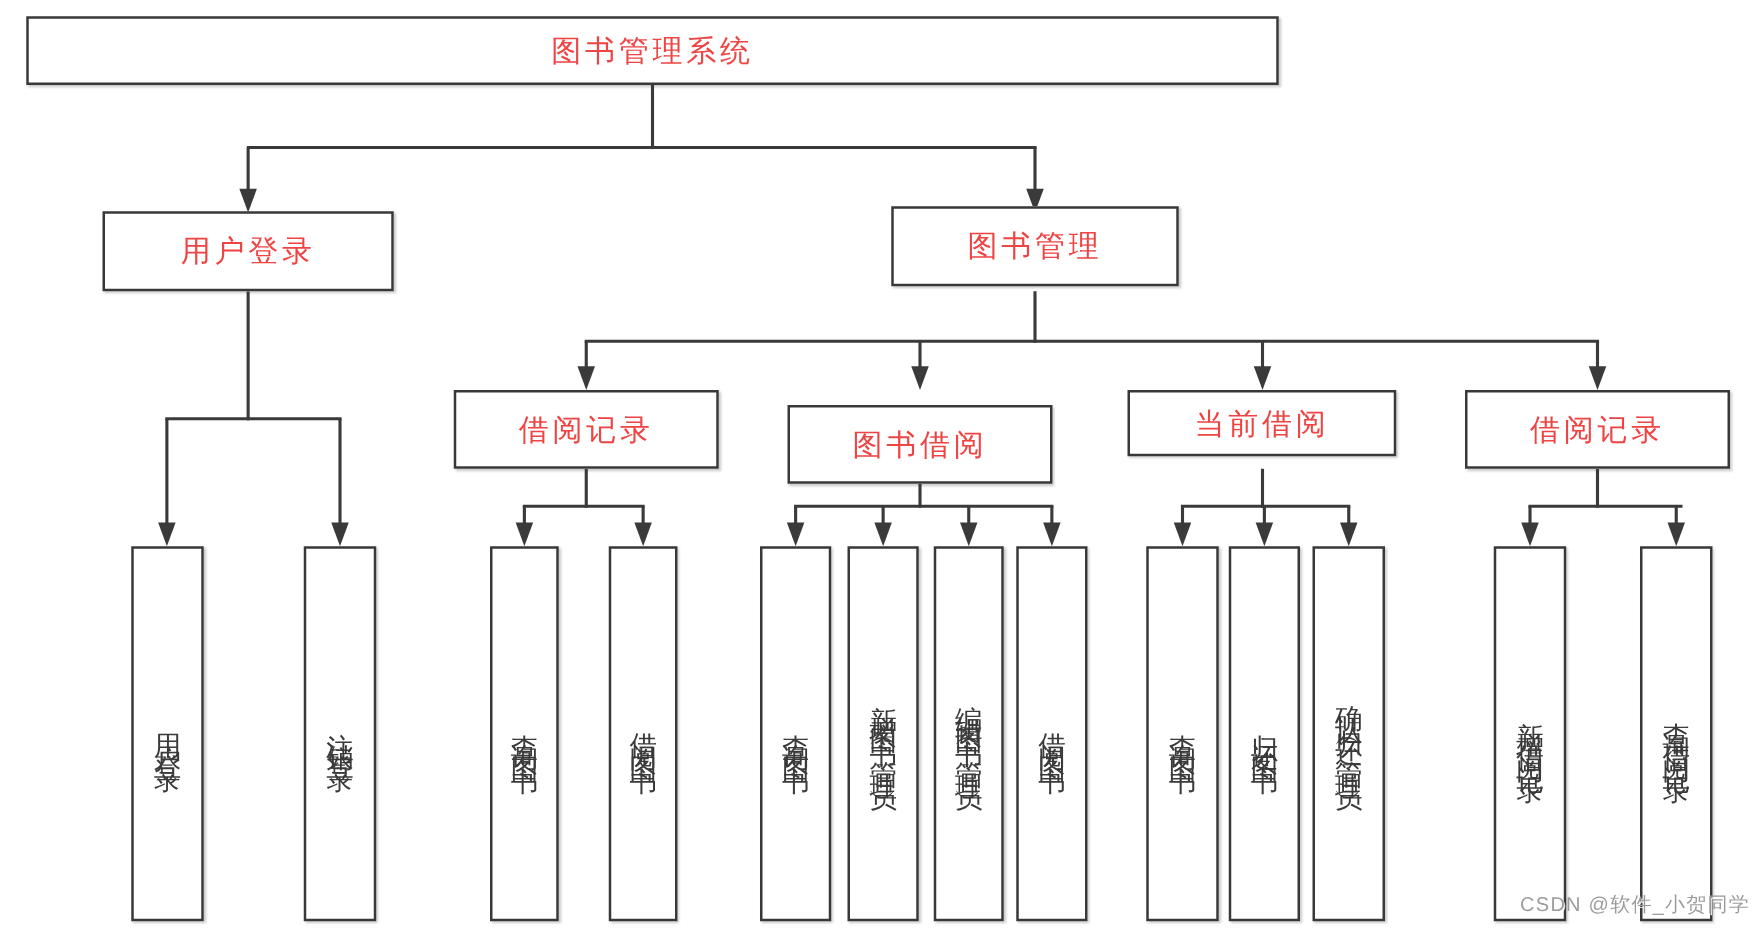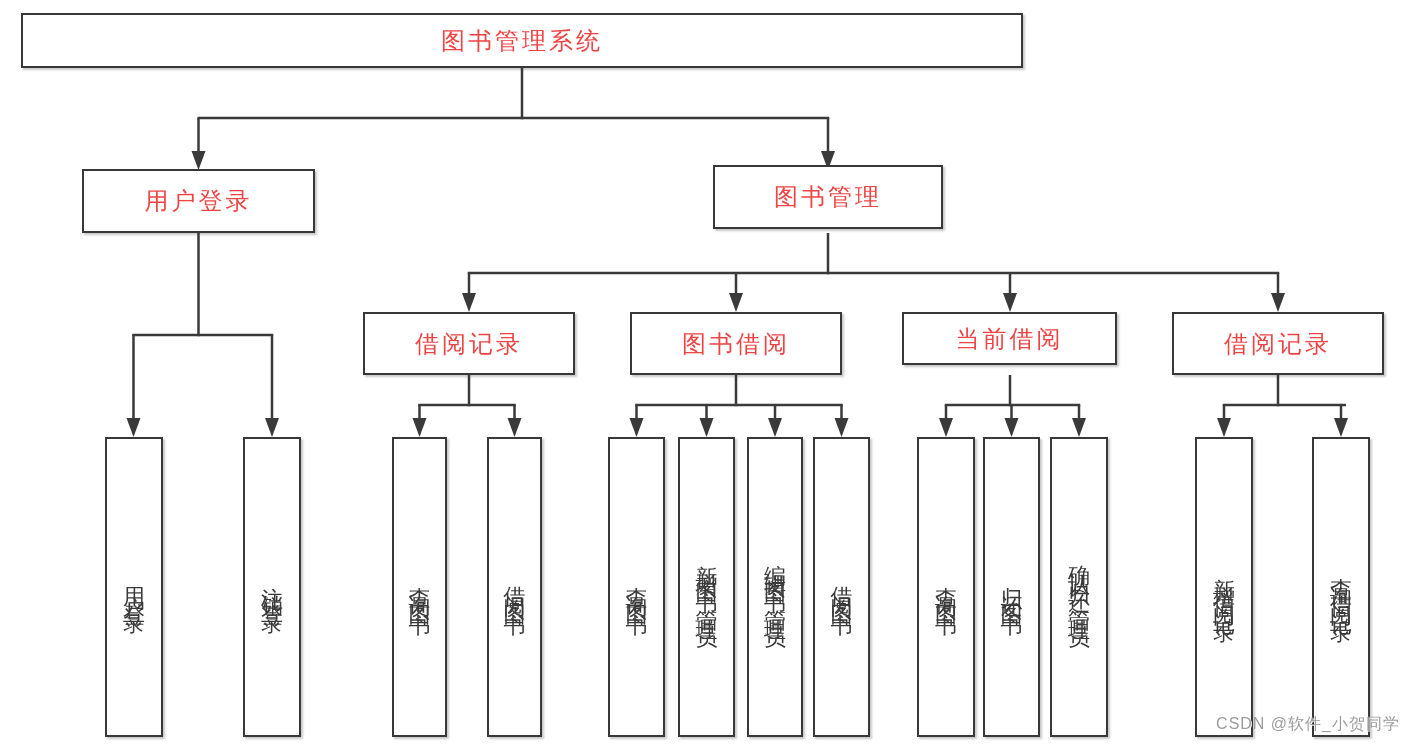--- a/index.html
+++ b/index.html
@@ -137,21 +137,21 @@
   <div class="box" style="left:82px; top:169px; width:233px; height:64px;">
     <span class="hlabel">用户登录</span>
   </div>
   <div class="box" style="left:713px; top:165px; width:230px; height:64px;">
     <span class="hlabel">图书管理</span>
   </div>
 
   <div class="box" style="left:363px; top:312px; width:212px; height:63px;">
     <span class="hlabel">借阅记录</span>
   </div>
-  <div class="box" style="left:630px; top:312px; width:212px; height:63px;">
+  <div class="box" style="left:630px; top:324px; width:212px; height:63px;">
     <span class="hlabel">图书借阅</span>
   </div>
   <div class="box" style="left:902px; top:312px; width:215px; height:53px;">
     <span class="hlabel">当前借阅</span>
   </div>
   <div class="box" style="left:1172px; top:312px; width:212px; height:63px;">
     <span class="hlabel">借阅记录</span>
   </div>
 
   <div class="box" style="left:105px; top:437px; width:58px; height:300px;">

